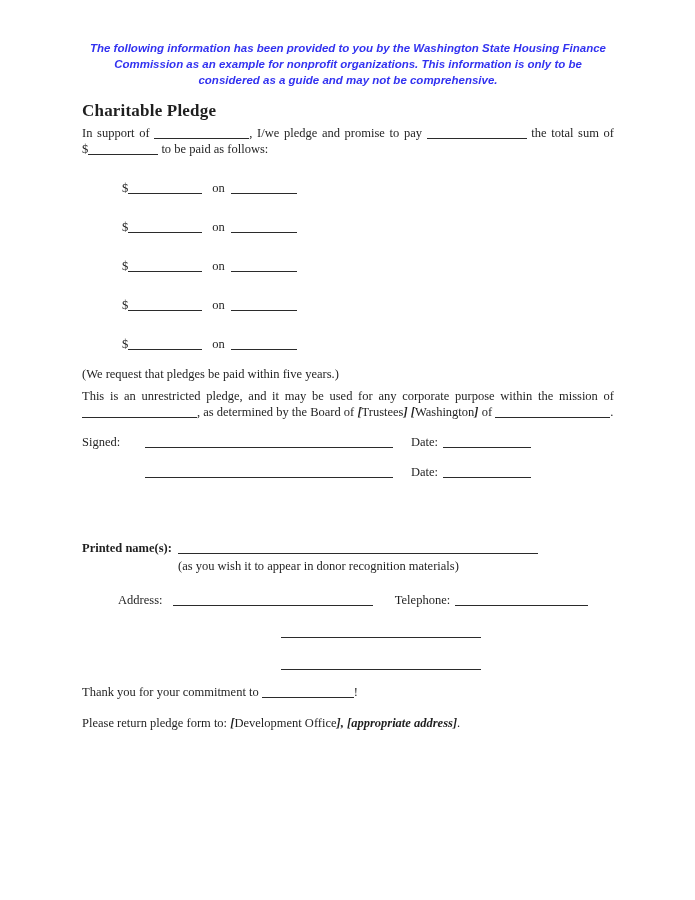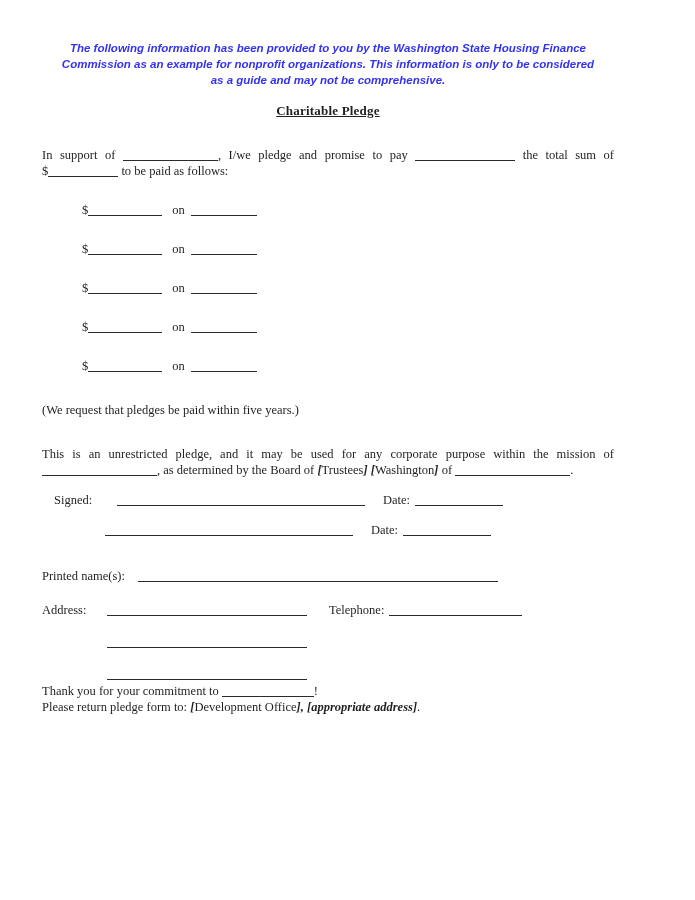--- a/index.html
+++ b/index.html
@@ -1,35 +1,35 @@
 <!DOCTYPE html>
 <html style="--notice-blue: #3232f0;"><head>
 <meta charset="utf-8">
 <style>
   :root { --notice-blue: #3232f0; --ink: #1f1f1f; --line: #2b2b2b; }
   * { margin: 0; padding: 0; box-sizing: border-box; }
   html, body { background: #ffffff; }
   .page {
     width: 695px; height: 900px; background: #ffffff;
-    padding: 40px 81px 0 42px; overflow: hidden;
+    padding: 40px 81px 0 82px; overflow: hidden;
     font-family: "Liberation Serif", serif;
     font-size: 12.5px; line-height: 16px; color: var(--ink);
   }
   .notice {
     font-family: "Liberation Sans", sans-serif;
     font-style: italic; font-weight: 600;
     font-size: 11.5px; line-height: 16px;
     color: var(--notice-blue); text-align: center;
     max-width: 548px; margin: 0 auto;
   }
   .title {
-    font-size: 13px; font-weight: bold; text-align: center;
-    margin-top: 15px; letter-spacing: 0.2px; text-decoration: underline;
+    font-size: 17px; font-weight: bold; text-align: left;
+    margin-top: 15px; letter-spacing: 0.2px;
   }
-  .para { margin-top: 28px; }
+  .para { margin-top: 6px; }
   .justify { text-align: justify; }
   .blank {
     display: inline-block;
     border-bottom: 1px solid var(--line);
     height: 13px; vertical-align: -2px;
   }
   .w70  { width: 70px; }
   .w92  { width: 92px; }
   .w95  { width: 95px; }
   .w100 { width: 100px; }
@@ -37,41 +37,41 @@
   .nowrap { white-space: nowrap; }
   .bi { font-weight: bold; font-style: italic; }
 
   .pay-list { margin: 14px 0 0 40px; }
   .pay-row { margin-bottom: 14px; margin-top: 23px; }
   .pay-amount { width: 74px; margin-right: 10px; }
   .pay-date { width: 66px; margin-left: 6px; }
 
   .sig-block { margin-top: 14px; }
   .sig-row { margin-top: 14px; white-space: nowrap; }
-  .sig-row:first-child { margin-top: 0; margin-left: 12px; }
+  .sig-row:first-child { margin-top: 0; }
   .sig-label { display: inline-block; width: 63px; }
   .sig-line { width: 248px; }
   .date-label { margin-left: 18px; }
   .date-line { width: 88px; margin-left: 5px; }
 
-  .printed-row { margin-top: 30px; white-space: nowrap; }
+  .printed-row { margin-top: 60px; white-space: nowrap; font-weight: bold; }
   .printed-label { display: inline-block; width: 96px; }
   .printed-line { width: 360px; }
   .printed-caption { margin-left: 96px; margin-top: 2px; }
 
   .addr-block { margin-top: 18px; }
-  .addr-row { margin-top: 16px; white-space: nowrap; }
+  .addr-row { margin-top: 16px; white-space: nowrap; text-align: center; }
   .addr-row:first-child { margin-top: 0; }
   .addr-label { display: inline-block; width: 65px; }
   .addr-line { width: 200px; }
   .tel-label { margin-left: 22px; }
   .tel-line { width: 133px; margin-left: 5px; }
 
-  .thanks { margin-top: 1px; }
-  .return { }
+  .thanks { margin-top: 12px; }
+  .return { margin-top: 15px; }
 </style>
 </head>
 <body>
 
 <div class="page">
 
   <p class="notice">The following information has been provided to you by the Washington State Housing Finance Commission as an example for nonprofit organizations.  This information is only to be considered as a guide and may not be comprehensive.</p>
 
   <h1 class="title">Charitable Pledge</h1>
 
@@ -106,20 +106,21 @@
       <span class="sig-label">Signed:</span><span class="blank sig-line"></span><span class="date-label">Date:</span><span class="blank date-line"></span>
     </div>
     <div class="sig-row">
       <span class="sig-label"></span><span class="blank sig-line"></span><span class="date-label">Date:</span><span class="blank date-line"></span>
     </div>
   </div>
 
   <div class="printed-row">
     <span class="printed-label">Printed name(s):</span><span class="blank printed-line"></span>
   </div>
+  <div class="printed-caption">(as you wish it to appear in donor recognition materials)</div>
 
   <div class="addr-block">
     <div class="addr-row">
       <span class="addr-label">Address:</span><span class="blank addr-line"></span><span class="tel-label">Telephone:</span><span class="blank tel-line"></span>
     </div>
     <div class="addr-row">
       <span class="addr-label"></span><span class="blank addr-line"></span>
     </div>
     <div class="addr-row">
       <span class="addr-label"></span><span class="blank addr-line"></span>

